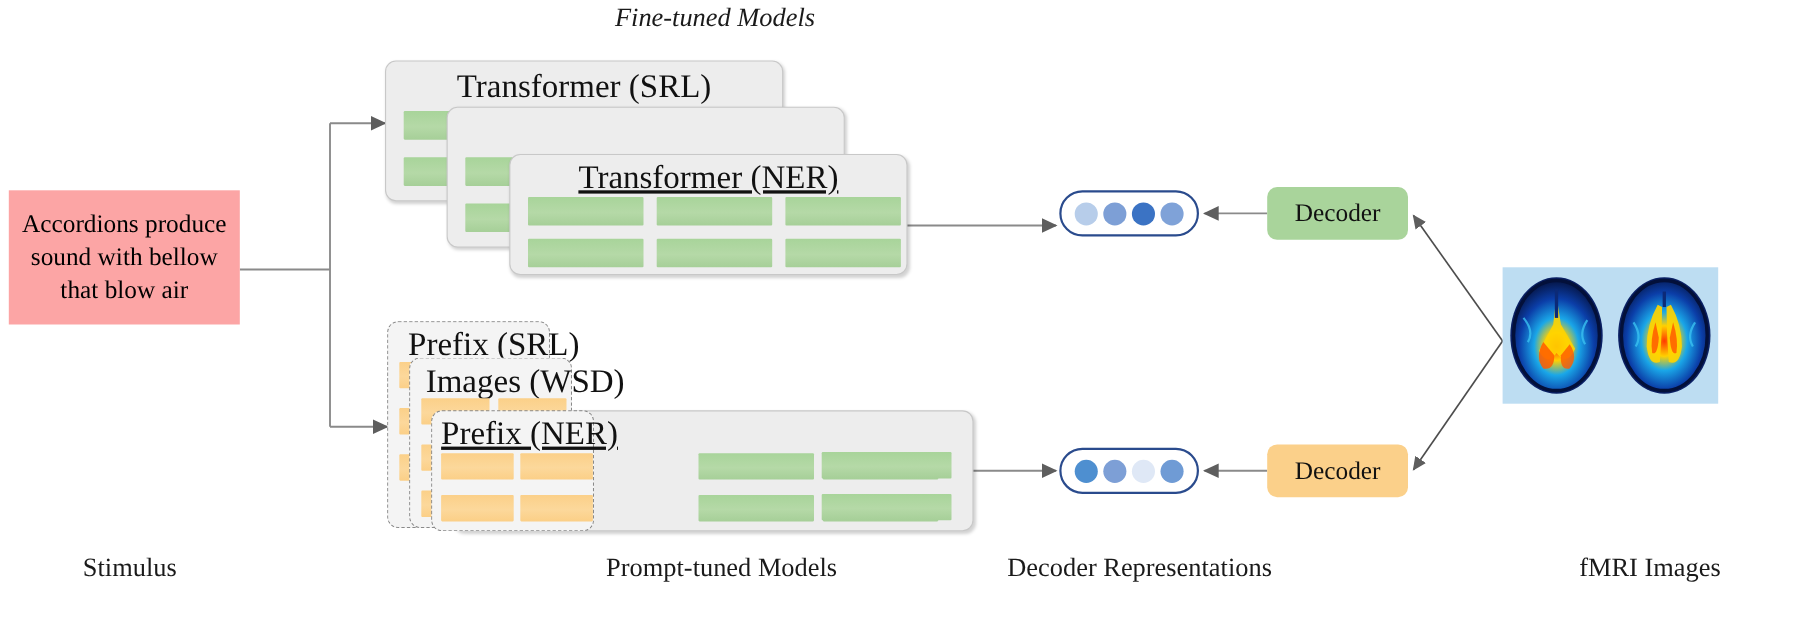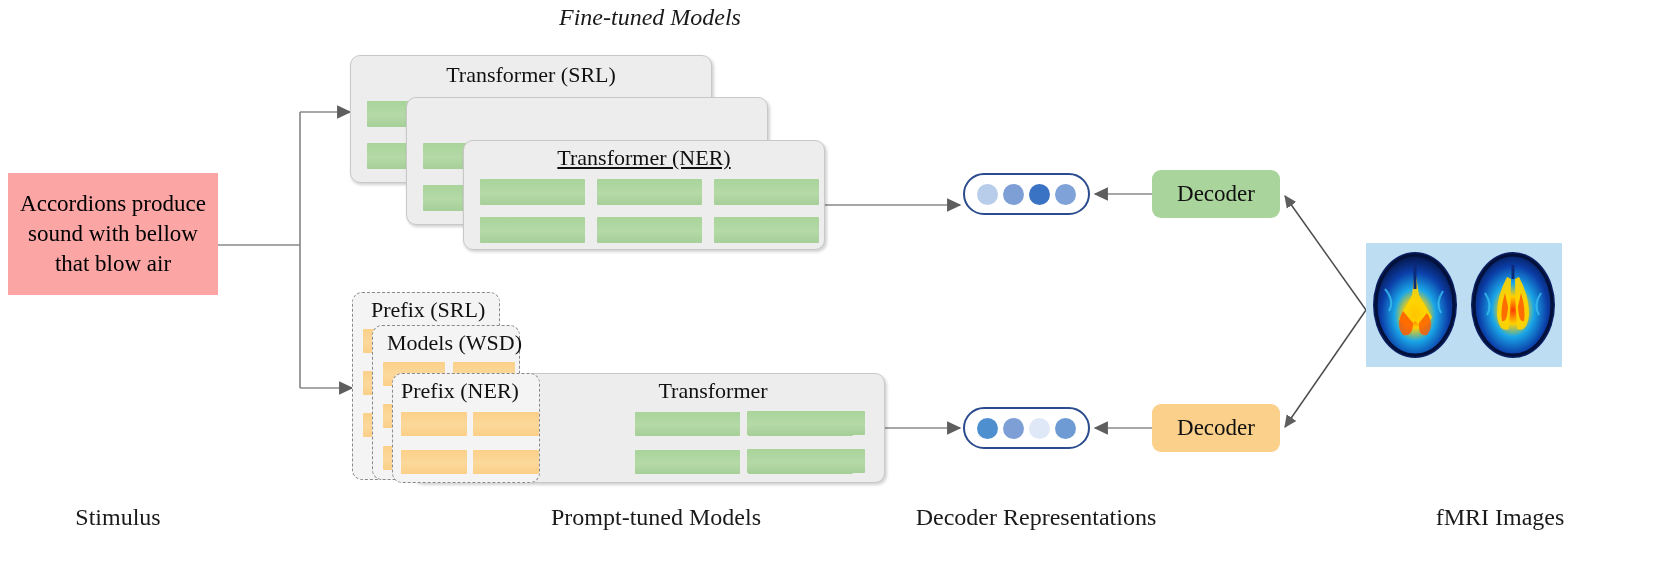--- a/index.html
+++ b/index.html
@@ -13,21 +13,21 @@
 
   
   .stimulus{background:#fca5a5;color:#000;font-size:23px;line-height:30px;
             text-align:center;display:flex;align-items:center;justify-content:center;
             padding:6px 8px;box-sizing:border-box;}
 
   
   .card{background:#ededed;border:1px solid #c8c8c8;border-radius:10px;
         box-sizing:border-box;box-shadow:1.5px 2px 3px rgba(0,0,0,.18);}
   .card.dashed{background:#f4f4f4;border:1.6px dashed #8a8a8a;box-shadow:none;}
-  .card-title{position:absolute;font-size:22px;white-space:nowrap;color:#111;}
+  .card-title{position:absolute;font-size:30px;white-space:nowrap;color:#111;}
 
   .blk{position:absolute;border-radius:1px;}
   .blk.green{background:linear-gradient(180deg,#a8d49a 0%,#b5d9a7 55%,#a6cf98 100%);}
   .blk.orange{background:linear-gradient(180deg,#fbd089 0%,#fcd89b 55%,#fbcf87 100%);}
 
   
   .capsule{border:2.6px solid #2a4b8d;border-radius:26px;background:#fff;
            display:flex;align-items:center;justify-content:space-around;
            box-sizing:border-box;padding:0 9px;}
   .dot{width:21px;height:21px;border-radius:50%;}
@@ -108,21 +108,20 @@
   <div class="card-title" style="left:0;top:4px;width:100%;text-align:center;text-decoration:underline;">Transformer (NER)</div>
   <div class="blk green" style="left:16px;top:38px;width:105px;height:26px;"></div>
   <div class="blk green" style="left:133px;top:38px;width:105px;height:26px;"></div>
   <div class="blk green" style="left:250px;top:38px;width:105px;height:26px;"></div>
   <div class="blk green" style="left:16px;top:76px;width:105px;height:26px;"></div>
   <div class="blk green" style="left:133px;top:76px;width:105px;height:26px;"></div>
   <div class="blk green" style="left:250px;top:76px;width:105px;height:26px;"></div>
 </div>
 
 <div class="abs card" style="left:412px;top:373px;width:473px;height:110px;z-index:2;">
-  <div class="card-title" style="left:180px;top:4px;width:240px;text-align:center;">Transformer</div>
   <div class="blk green" style="left:222px;top:38px;width:105px;height:24px;"></div>
   <div class="blk green" style="left:335px;top:38px;width:105px;height:24px;"></div>
   <div class="blk green" style="left:448px;top:38px;width:0px;height:24px;"></div>
   <div class="blk green" style="left:222px;top:76px;width:105px;height:24px;"></div>
   <div class="blk green" style="left:335px;top:76px;width:105px;height:24px;"></div>
 </div>
 
 <div class="abs blk green" style="left:747px;top:411px;width:118px;height:24px;z-index:2;"></div>
 <div class="abs blk green" style="left:747px;top:449px;width:118px;height:24px;z-index:2;"></div>
 
@@ -130,31 +129,31 @@
   <div class="card-title" style="left:18px;top:4px;width:140px;text-align:left;">Prefix (SRL)</div>
   <div class="blk orange" style="left:10px;top:36px;width:62px;height:24px;"></div>
   <div class="blk orange" style="left:80px;top:36px;width:62px;height:24px;"></div>
   <div class="blk orange" style="left:10px;top:78px;width:62px;height:24px;"></div>
   <div class="blk orange" style="left:80px;top:78px;width:62px;height:24px;"></div>
   <div class="blk orange" style="left:10px;top:120px;width:62px;height:24px;"></div>
   <div class="blk orange" style="left:80px;top:120px;width:62px;height:24px;"></div>
 </div>
 
 <div class="abs card dashed" style="left:372px;top:325px;width:148px;height:155px;z-index:4;">
-  <div class="card-title" style="left:14px;top:4px;width:145px;text-align:left;">Models (WSD)</div>
+  <div class="card-title" style="left:14px;top:4px;width:145px;text-align:left;">Images (WSD)</div>
   <div class="blk orange" style="left:10px;top:36px;width:62px;height:24px;"></div>
   <div class="blk orange" style="left:80px;top:36px;width:62px;height:24px;"></div>
   <div class="blk orange" style="left:10px;top:78px;width:62px;height:24px;"></div>
   <div class="blk orange" style="left:80px;top:78px;width:62px;height:24px;"></div>
   <div class="blk orange" style="left:10px;top:120px;width:62px;height:24px;"></div>
   <div class="blk orange" style="left:80px;top:120px;width:62px;height:24px;"></div>
 </div>
 
 <div class="abs card dashed" style="left:392px;top:373px;width:148px;height:110px;z-index:5;">
-  <div class="card-title" style="left:8px;top:4px;width:145px;text-align:left;">Prefix (NER)</div>
+  <div class="card-title" style="left:8px;top:4px;width:145px;text-align:left;text-decoration:underline;">Prefix (NER)</div>
   <div class="blk orange" style="left:8px;top:38px;width:66px;height:24px;"></div>
   <div class="blk orange" style="left:80px;top:38px;width:66px;height:24px;"></div>
   <div class="blk orange" style="left:8px;top:76px;width:66px;height:24px;"></div>
   <div class="blk orange" style="left:80px;top:76px;width:66px;height:24px;"></div>
 </div>
 
 <div class="abs capsule" style="left:963px;top:173px;width:127px;height:42px;z-index:6;">
   <span class="dot" style="background:#b7cdea"></span>
   <span class="dot" style="background:#7d9fd6"></span>
   <span class="dot" style="background:#3b73c4"></span>

